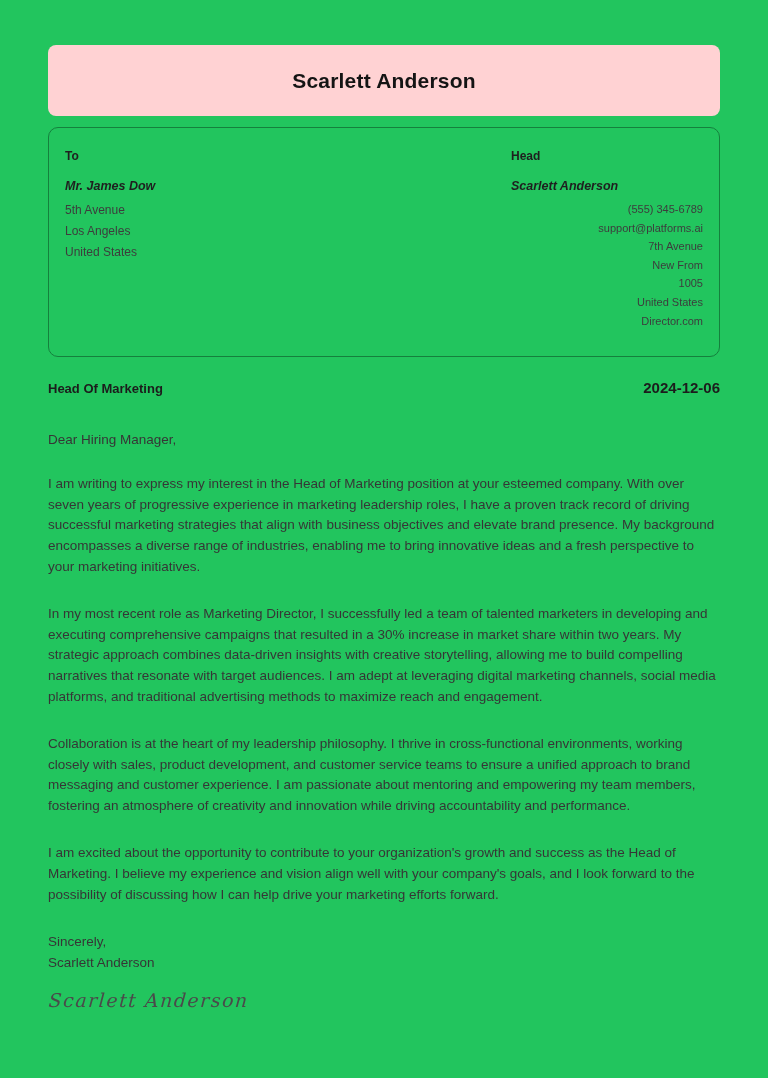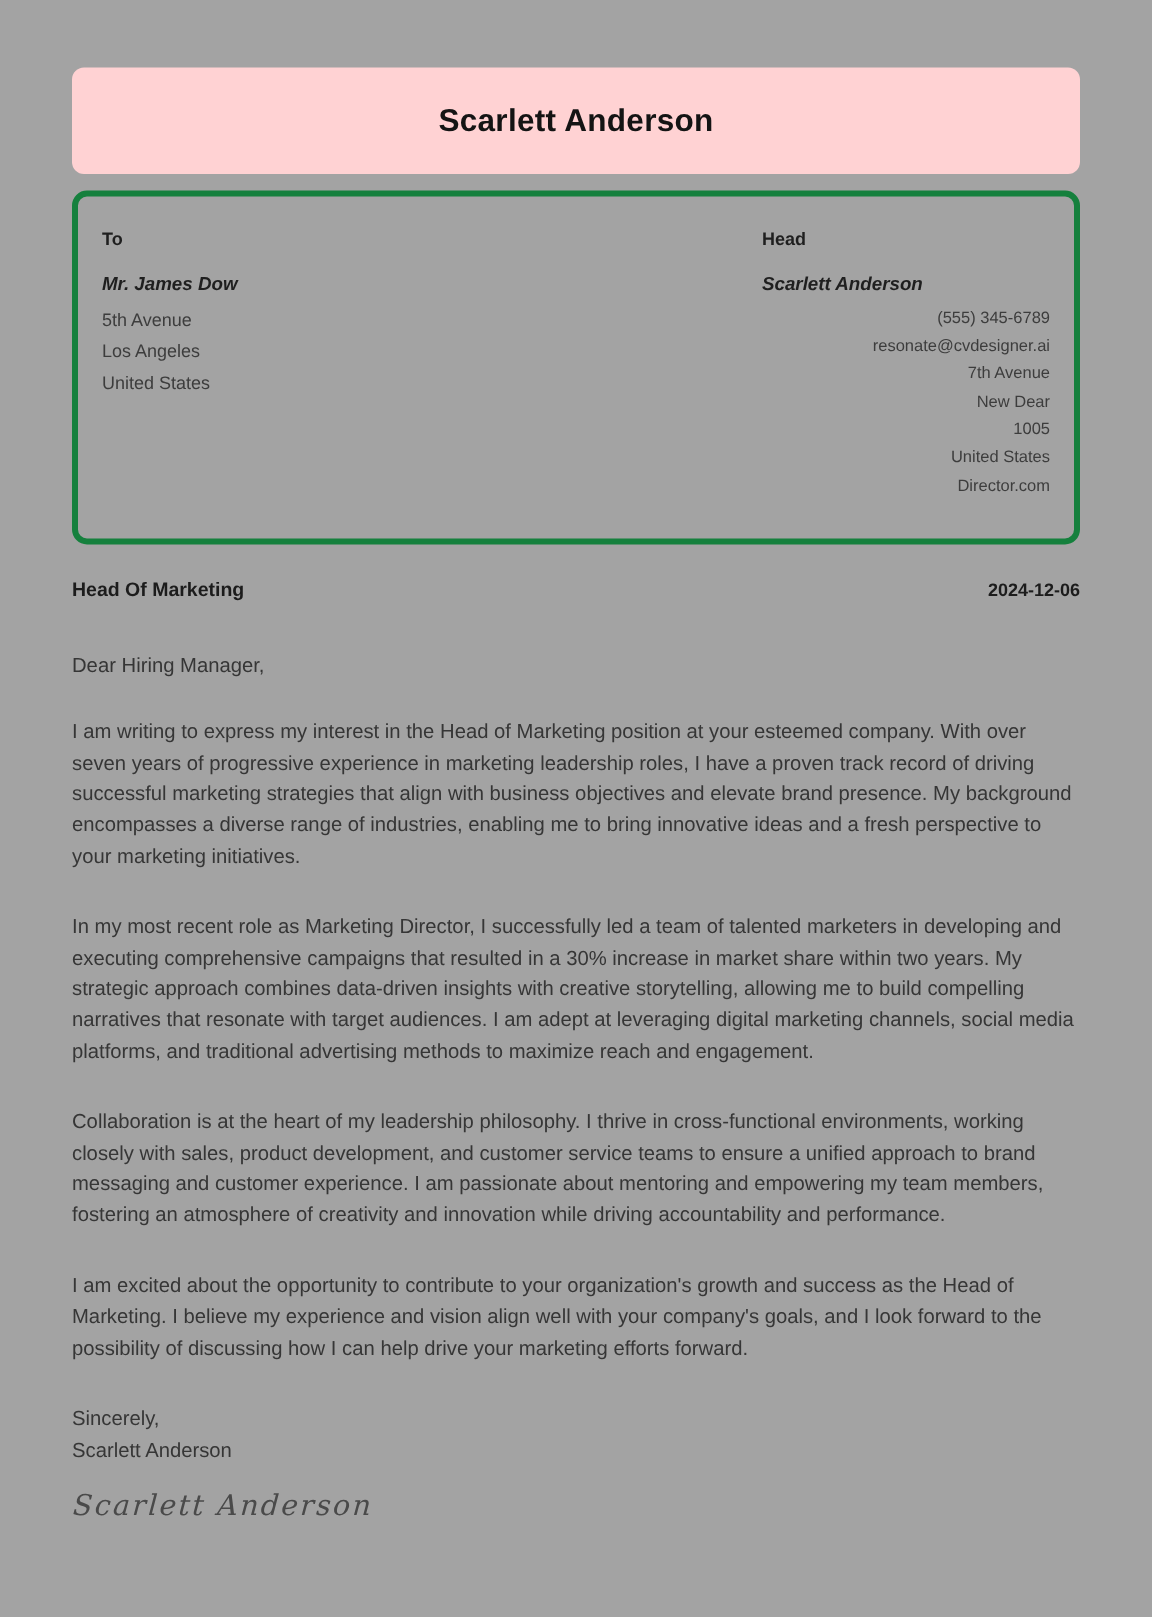--- a/index.html
+++ b/index.html
@@ -5,21 +5,21 @@
   * { margin: 0; padding: 0; box-sizing: border-box; }
   html, body {
     width: 768px;
     background: #ffffff;
     font-family: "Liberation Sans", sans-serif;
     -webkit-font-smoothing: antialiased;
   }
   .page {
     width: 768px;
     height: 1078px;
-    background: #a3a3a3;
+    background: #22c55e;
     padding: 45px 48px 0 48px;
     overflow: hidden;
   }
   
   .name-banner {
     background: #ffd2d3;
     border-radius: 8px;
     height: 71px;
     display: flex;
     align-items: center;
@@ -27,21 +27,21 @@
   }
   .name-banner h1 {
     font-size: 21px;
     font-weight: 700;
     color: #141414;
     letter-spacing: 0.2px;
   }
   
   .address-card {
     margin-top: 11px;
-    border: 4px solid #15803d;
+    border: 1px solid #15803d;
     border-radius: 10px;
     padding: 21px 16px 26px 16px;
     display: flex;
     min-height: 215px;
   }
   .addr-col-to { flex: 1; }
   .addr-col-from { width: 192px; }
   .addr-label {
     font-size: 12px;
     font-weight: 700;
@@ -73,21 +73,21 @@
     justify-content: space-between;
     align-items: baseline;
     gap: 28px;
   }
   .subject-title {
     font-size: 13px;
     font-weight: 700;
     color: #1c1c1c;
   }
   .subject-date {
-    font-size: 12px;
+    font-size: 15px;
     font-weight: 700;
     color: #1c1c1c;
     text-align: center;
   }
   
   .salutation {
     margin-top: 36px;
     font-size: 13.5px;
     color: #363636;
   }
@@ -129,23 +129,23 @@
       <div class="addr-label">To</div>
       <div class="addr-name">Mr. James Dow</div>
       <div class="addr-line-to">5th Avenue</div>
       <div class="addr-line-to">Los Angeles</div>
       <div class="addr-line-to">United States</div>
     </div>
     <div class="addr-col-from">
       <div class="addr-label">Head</div>
       <div class="addr-name">Scarlett Anderson</div>
       <div class="addr-line-from">(555) 345-6789</div>
-      <div class="addr-line-from">resonate@cvdesigner.ai</div>
+      <div class="addr-line-from">support@platforms.ai</div>
       <div class="addr-line-from">7th Avenue</div>
-      <div class="addr-line-from">New Dear</div>
+      <div class="addr-line-from">New From</div>
       <div class="addr-line-from">1005</div>
       <div class="addr-line-from">United States</div>
       <div class="addr-line-from">Director.com</div>
     </div>
   </div>
 
   <div class="subject-row">
     <div class="subject-title">Head Of Marketing</div>
     <div class="subject-date">2024-12-06</div>
   </div>

